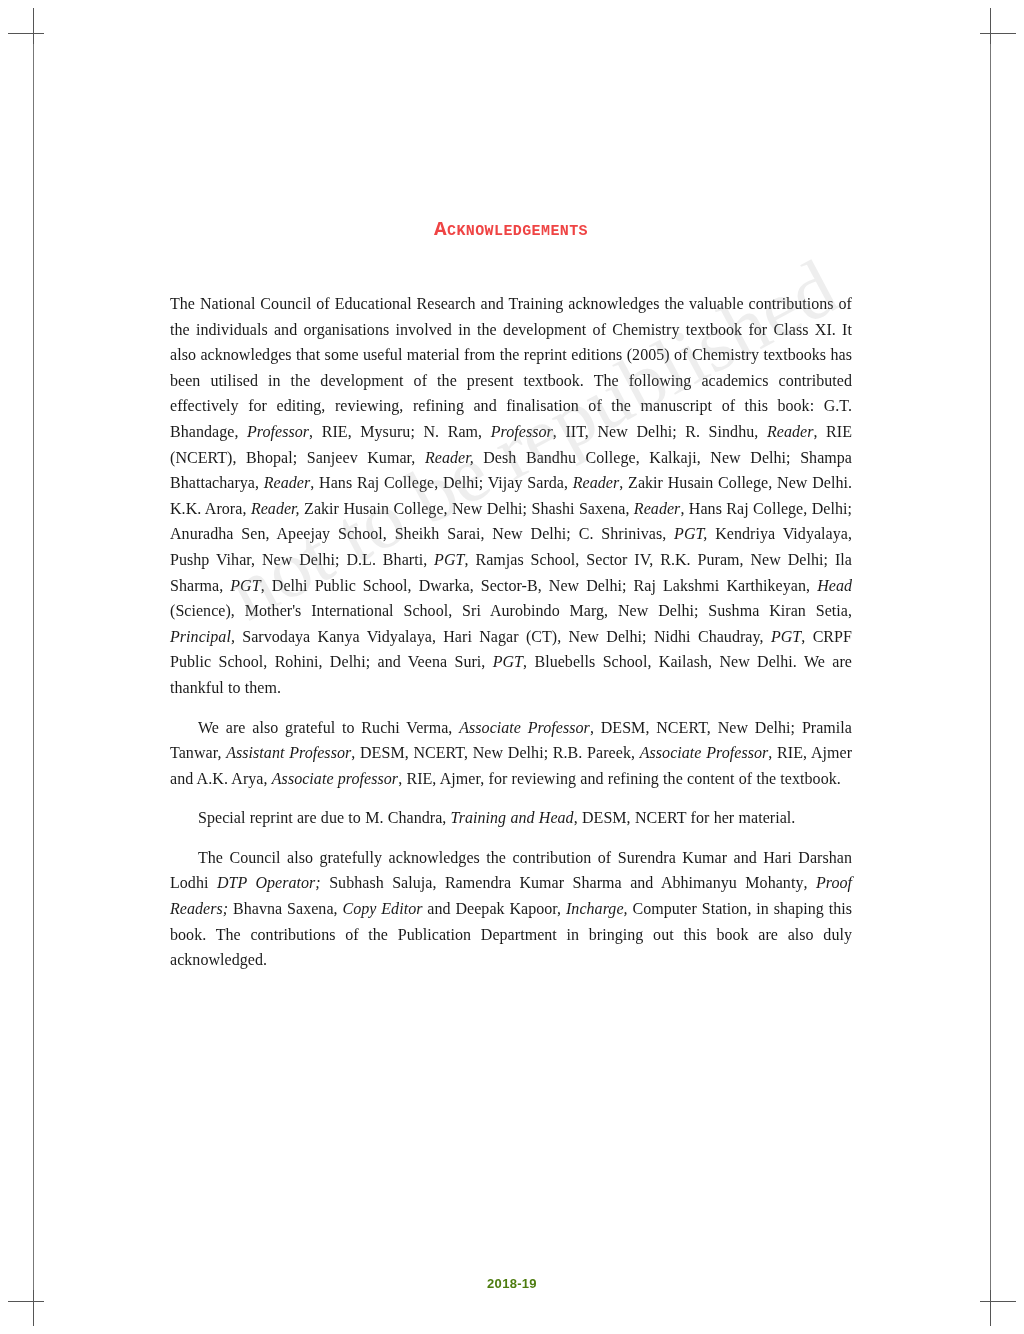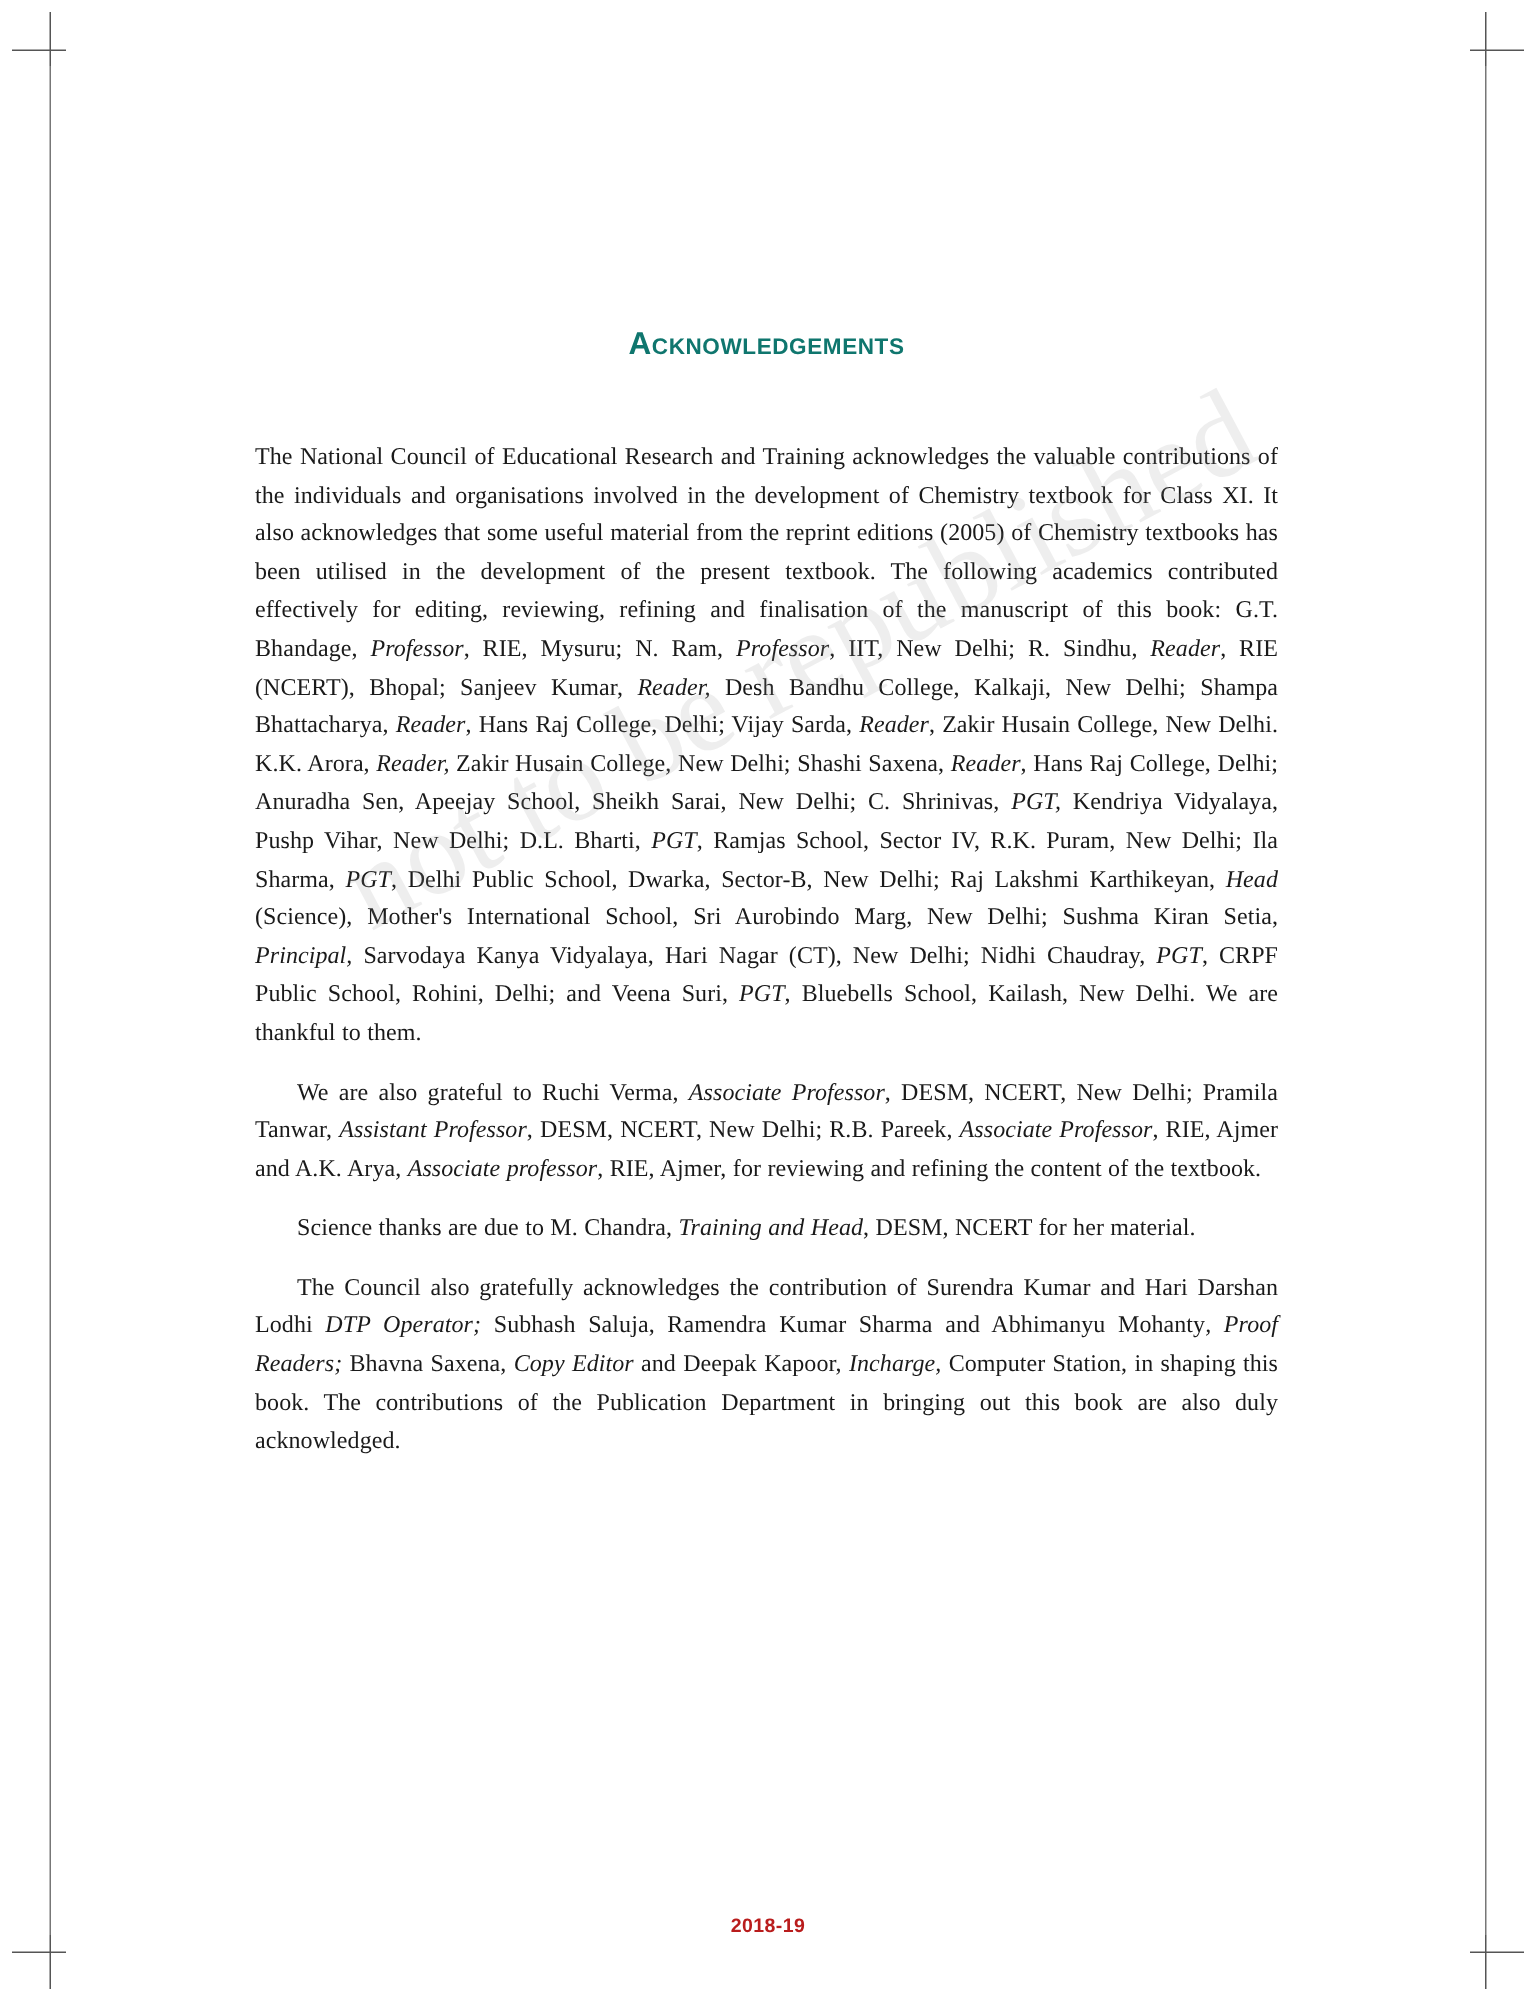--- a/index.html
+++ b/index.html
@@ -49,22 +49,22 @@
     left: 170px;
     top: 0;
     width: 682px;
     height: 1334px;
   }
 
   .doc-title {
     margin: 0;
     padding-top: 218px;
     text-align: center;
-    color: #0f766e;
-    font-family: Liberation Sans, sans-serif;
+    color: #ef4444;
+    font-family: Liberation Mono, monospace;
     font-weight: bold;
     font-size: 21px;
     letter-spacing: 0.4px;
     font-variant: small-caps;
   }
 
   .body-block {
     margin-top: 50px;
   }
 
@@ -104,21 +104,21 @@
   
   .footer {
     position: absolute;
     left: 0;
     top: 1276px;
     width: 1024px;
     text-align: center;
     font-family: "Liberation Sans", sans-serif;
     font-weight: bold;
     font-size: 13px;
-    color: #b91c1c;
+    color: #4d7c0f;
     letter-spacing: 0.3px;
   }
 </style>
 </head>
 <body>
 
 <div class="crop-mark cm-tl-v"></div>
 <div class="crop-mark cm-tl-h"></div>
 <div class="crop-mark cm-tr-v"></div>
 <div class="crop-mark cm-tr-h"></div>
@@ -128,20 +128,20 @@
 <div class="crop-mark cm-br-h"></div>
 <div class="edge-line-left"></div>
 <div class="edge-line-right"></div>
 
 <div class="page-content">
   <h1 class="doc-title">Acknowledgements</h1>
 
   <div class="body-block">
     <p class="para"><span>The National Council of Educational Research and Training acknowledges the valuable contributions of the individuals and organisations involved in the development of Chemistry textbook for Class XI. It also acknowledges that some useful material from the reprint editions (2005) of Chemistry textbooks has been utilised in the development of the present textbook.  The following academics contributed effectively for editing, reviewing, refining and finalisation of the manuscript of this book: G.T. Bhandage, </span><em>Professor</em><span>, RIE, Mysuru; N. Ram, </span><em>Professor</em><span>, IIT, New Delhi; R. Sindhu, </span><em>Reader</em><span>, RIE (NCERT), Bhopal; Sanjeev Kumar, </span><em>Reader,</em><span> Desh Bandhu College, Kalkaji, New Delhi; Shampa Bhattacharya, </span><em>Reader</em><span>, Hans Raj College, Delhi; Vijay Sarda, </span><em>Reader</em><span>, Zakir Husain College, New Delhi. K.K. Arora, </span><em>Reader,</em><span> Zakir Husain College, New Delhi; Shashi Saxena, </span><em>Reader</em><span>, Hans Raj College, Delhi; Anuradha Sen, Apeejay School, Sheikh Sarai, New Delhi; C. Shrinivas, </span><em>PGT,</em><span> Kendriya Vidyalaya, Pushp Vihar, New Delhi; D.L. Bharti, </span><em>PGT</em><span>, Ramjas School, Sector IV, R.K. Puram, New Delhi; Ila Sharma, </span><em>PGT</em><span>, Delhi Public School, Dwarka, Sector-B, New Delhi; Raj Lakshmi Karthikeyan, </span><em>Head</em><span> (Science), Mother's International School, Sri Aurobindo Marg, New Delhi; Sushma Kiran Setia, </span><em>Principal,</em><span> Sarvodaya Kanya Vidyalaya, Hari Nagar (CT), New Delhi; Nidhi Chaudray, </span><em>PGT</em><span>, CRPF Public School, Rohini, Delhi; and Veena Suri, </span><em>PGT</em><span>, Bluebells School, Kailash, New Delhi. We are thankful to them.</span></p>
     <p class="para indent"><span>We are also grateful to Ruchi Verma, </span><em>Associate Professor</em><span>, DESM, NCERT, New Delhi; Pramila Tanwar, </span><em>Assistant Professor</em><span>, DESM, NCERT, New Delhi; R.B. Pareek, </span><em>Associate Professor</em><span>, RIE, Ajmer and A.K. Arya, </span><em>Associate professor</em><span>,  RIE, Ajmer, for reviewing and refining the content of the textbook.</span></p>
-    <p class="para indent"><span>Science thanks are due to M. Chandra, </span><em>Training and Head</em><span>, DESM, NCERT for her material.</span></p>
+    <p class="para indent"><span>Special reprint are due to M. Chandra, </span><em>Training and Head</em><span>, DESM, NCERT for her material.</span></p>
     <p class="para indent"><span>The Council also gratefully acknowledges the contribution of Surendra Kumar and Hari Darshan Lodhi </span><em>DTP Operator;</em><span> Subhash Saluja, Ramendra Kumar Sharma and Abhimanyu Mohanty</span><em>, Proof Readers;</em><span> Bhavna Saxena, </span><em>Copy Editor</em><span> and Deepak Kapoor, </span><em>Incharge,</em><span> Computer Station, in shaping this book. The contributions of the Publication Department in bringing out this book are also duly acknowledged.</span></p>
   </div>
 </div>
 
 <div class="watermark">not to be republished</div>
 
 <div class="footer">2018-19</div>
 
 </body></html>

